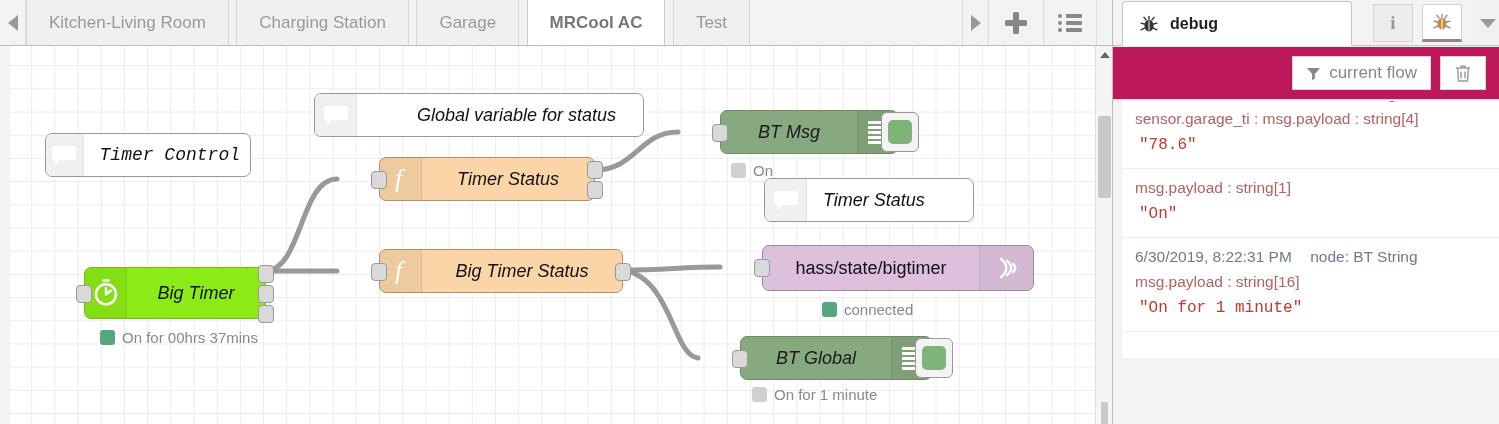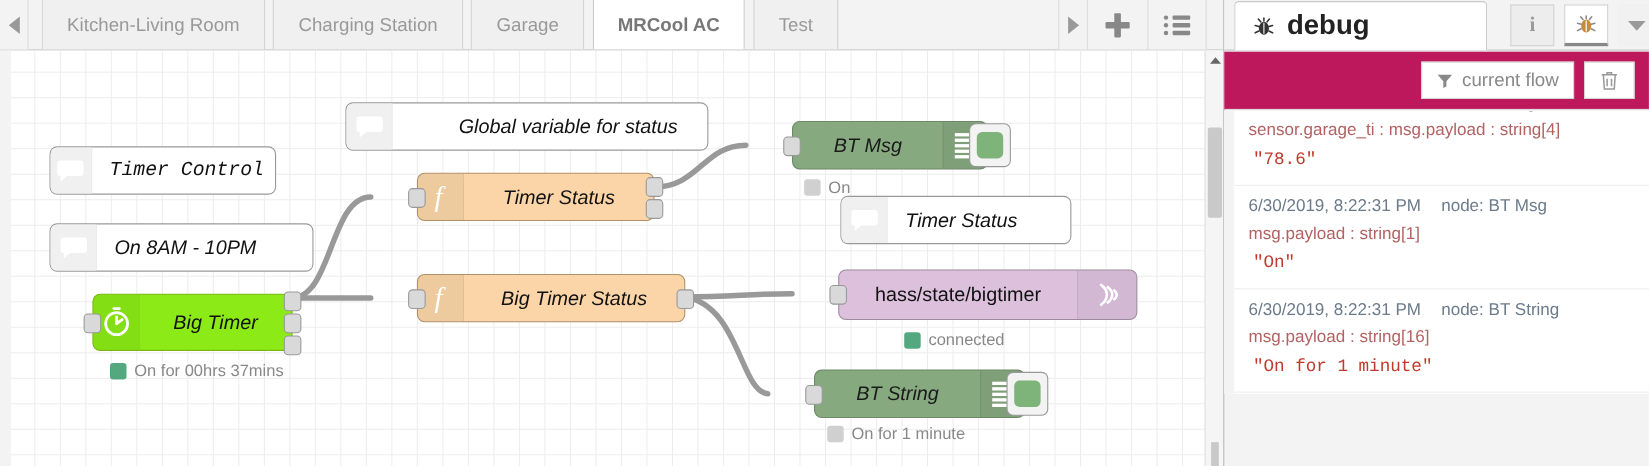--- a/index.html
+++ b/index.html
@@ -32,21 +32,21 @@
     display: flex; align-items: center; justify-content: center;
     color: #888;
   }
   #tab-scroll-left { left: 0; border-right: 1px solid #ddd; }
   #tab-scroll-right { left: 962px; border-left: 1px solid #ddd; }
   .tri { width: 0; height: 0; border-top: 8px solid transparent; border-bottom: 8px solid transparent; }
   .tri-left  { border-right: 10px solid #999; }
   .tri-right { border-left: 10px solid #999; }
 
   #tabs {
-    position: absolute; left: 38px; top: 0;
+    position: absolute; left: 26px; top: 0;
     width: 936px; height: 45px;
     overflow: hidden;
     white-space: nowrap;
   }
   .tab {
     display: inline-flex; align-items: center; justify-content: center;
     height: 45px;
     padding: 0 22px;
     margin-right: 3px;
     background: #f0f0f0;
@@ -244,21 +244,21 @@
   }
   #sb-tab-debug {
     position: absolute; left: 9px; top: 1px;
     height: 45px; min-width: 230px;
     background: #fff;
     border: 1px solid #c6c6c6;
     border-bottom: 1px solid #fff;
     border-radius: 4px 4px 0 0;
     display: flex; align-items: center; gap: 11px;
     padding: 0 16px;
-    font-weight: bold; font-size: 25px; color: #222;
+    font-weight: bold; font-size: 16px; color: #222;
   }
   .sb-btn {
     position: absolute; top: 4px; height: 38px; width: 40px;
     background: #ededed;
     border: 1px solid #d2d2d2;
     display: flex; align-items: center; justify-content: center;
     color: #999; font-size: 19px;
   }
   #sb-btn-info   { left: 260px; }
   #sb-btn-debug  { left: 309px; background: #fff; border-bottom: 3px solid #888; }
@@ -377,28 +377,20 @@
 
         <div class="node comment" style="left:35px; top:87px; width:206px;font-family:Liberation Mono, monospace;">
           <div class="icon-box">
             <svg width="26" height="22" viewBox="0 0 26 22">
                 <path d="M4 2h18a3 3 0 0 1 3 3v8a3 3 0 0 1-3 3H10l-6 5v-5H4a3 3 0 0 1-3-3V5a3 3 0 0 1 3-3z" fill="#ffffff"></path>
               </svg>
           </div>
           <div class="lbl">Timer Control</div>
         </div>
 
-        <div class="node comment" style="left:35px; top:157px; width:240px;">
-          <div class="icon-box">
-            <svg width="26" height="22" viewBox="0 0 26 22">
-                <path d="M4 2h18a3 3 0 0 1 3 3v8a3 3 0 0 1-3 3H10l-6 5v-5H4a3 3 0 0 1-3-3V5a3 3 0 0 1 3-3z" fill="#ffffff"></path>
-              </svg>
-          </div>
-          <div class="lbl">On 8AM - 10PM</div>
-        </div>
 
         <div class="node comment" style="left:754px; top:132px; width:210px;">
           <div class="icon-box">
             <svg width="26" height="22" viewBox="0 0 26 22">
                 <path d="M4 2h18a3 3 0 0 1 3 3v8a3 3 0 0 1-3 3H10l-6 5v-5H4a3 3 0 0 1-3-3V5a3 3 0 0 1 3-3z" fill="#ffffff"></path>
               </svg>
           </div>
           <div class="lbl">Timer Status</div>
         </div>
 
@@ -459,21 +451,21 @@
               <span></span>
             </div>
         </div>
         <div class="status" style="left:721px; top:116px;">
           <span class="dot grey"></span>
           <span>On</span>
         </div>
 
         <div class="node debug" style="left:730px; top:290px; width:192px;">
           <div class="port in" style="top:13px;"></div>
-          <div class="lbl">BT String</div>
+          <div class="lbl">BT Global</div>
           <div class="dbg-icon">
             <i></i>
               <i></i>
               <i></i>
               <i></i>
               <i></i>
           </div>
           <div class="dbg-toggle">
               <span></span>
             </div>
@@ -562,24 +554,20 @@
       <div class="msg clipped-top">
         <div class="meta">
           <span>6/30/2019, 8:22:06 PM</span>
           <span class="nodename">node: Garage Ti</span>
         </div>
         <div class="topic">sensor.garage_ti : msg.payload : string[4]</div>
         <div class="payload">"78.6"</div>
       </div>
 
       <div class="msg">
-        <div class="meta">
-          <span>6/30/2019, 8:22:31 PM</span>
-          <span class="nodename">node: BT Msg</span>
-        </div>
         <div class="topic">msg.payload : string[1]</div>
         <div class="payload">"On"</div>
       </div>
 
       <div class="msg">
         <div class="meta">
           <span>6/30/2019, 8:22:31 PM</span>
           <span class="nodename">node: BT String</span>
         </div>
         <div class="topic">msg.payload : string[16]</div>

